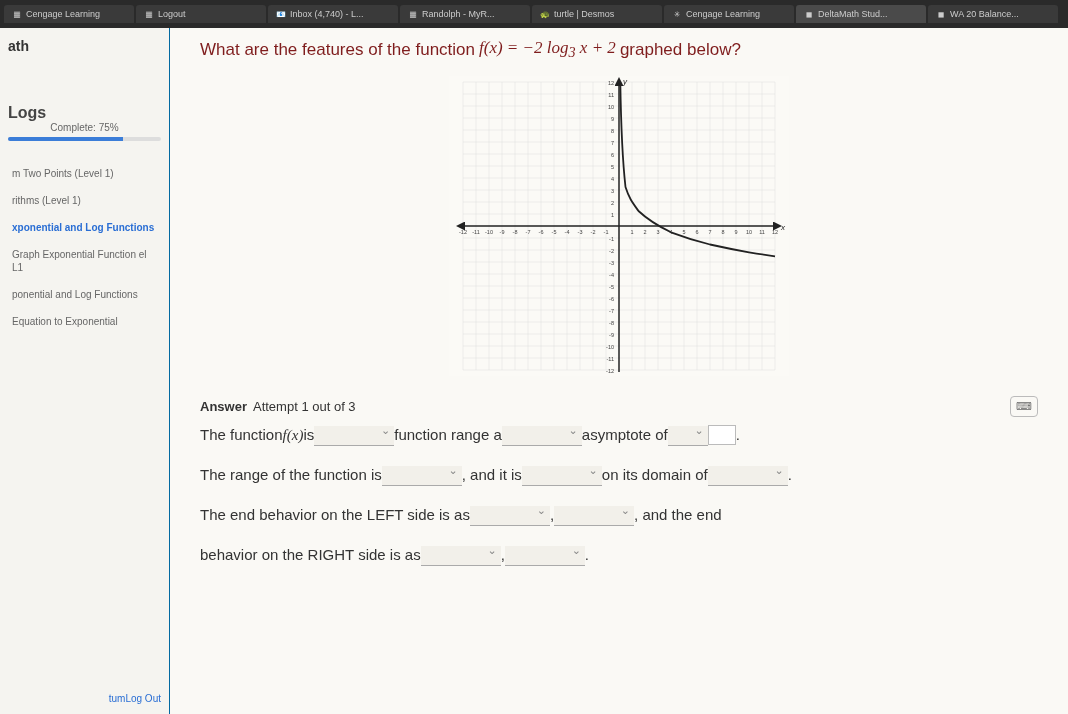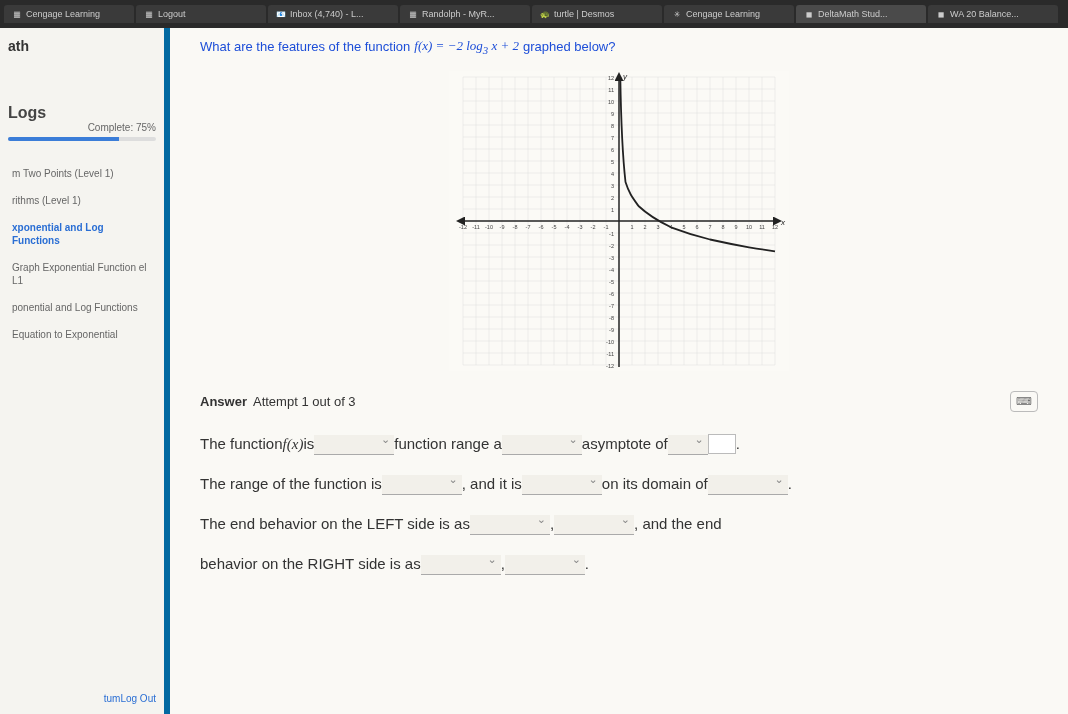--- a/index.html
+++ b/index.html
@@ -44,37 +44,37 @@
   .main-area {
     display: flex;
     height: calc(100% - 28px);
   }
   .sidebar {
     width: 170px;
     background: #f5f4f0;
     padding: 10px 8px;
     font-size: 11px;
     color: #555;
-    border-right: 6px solid #0369a1;
+    border-right: 1px solid #0369a1;
     display: flex;
     flex-direction: column;
   }
   .sidebar-title {
     font-size: 14px;
     font-weight: 600;
     color: #333;
     margin-bottom: 50px;
   }
   .sidebar-section {
     font-size: 16px;
     color: #444;
     font-weight: 700;
   }
   .progress-row {
-    text-align: right;
+    text-align: center;
     font-size: 10px;
     color: #666;
     margin-bottom: 4px;
   }
   .progress-bar {
     height: 4px;
     background: #ddd;
     border-radius: 2px;
     margin-bottom: 20px;
     overflow: hidden;
@@ -104,22 +104,22 @@
     color: #2a6ed4;
     padding-top: 10px;
   }
   .content {
     flex: 1;
     background: #faf9f5;
     padding: 10px 30px;
     overflow: auto;
   }
   .question {
-    font-size: 13px;
-    color: #1d4ed8;
+    font-size: 17px;
+    color: #7f1d1d;
     margin-bottom: 15px;
     display: flex;
     align-items: center;
     flex-wrap: wrap;
     gap: 4px;
   }
   .math {
     font-family: "Cambria Math", "STIX", serif;
     font-style: italic;
   }
@@ -129,21 +129,21 @@
     margin-bottom: 20px;
   }
   svg.graph { background: #fbfaf6; }
   .answer-section {
     margin-top: 10px;
   }
   .answer-header {
     display: flex;
     align-items: center;
     justify-content: space-between;
-    margin-bottom: 14px;
+    margin-bottom: 0;
   }
   .answer-title {
     font-size: 13px;
     color: #333;
   }
   .answer-title b { font-weight: 700; margin-right: 6px; }
   .keypad-icon {
     border: 1px solid #bbb;
     border-radius: 4px;
     padding: 3px 5px;

